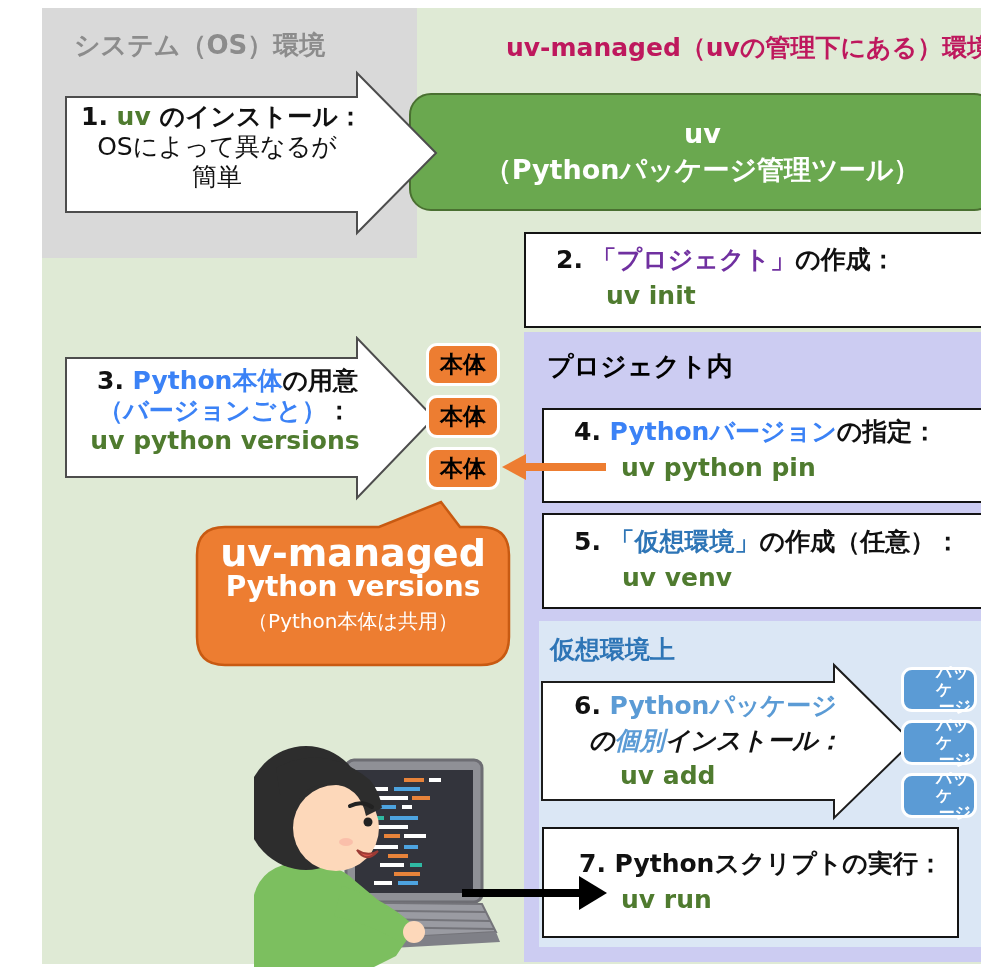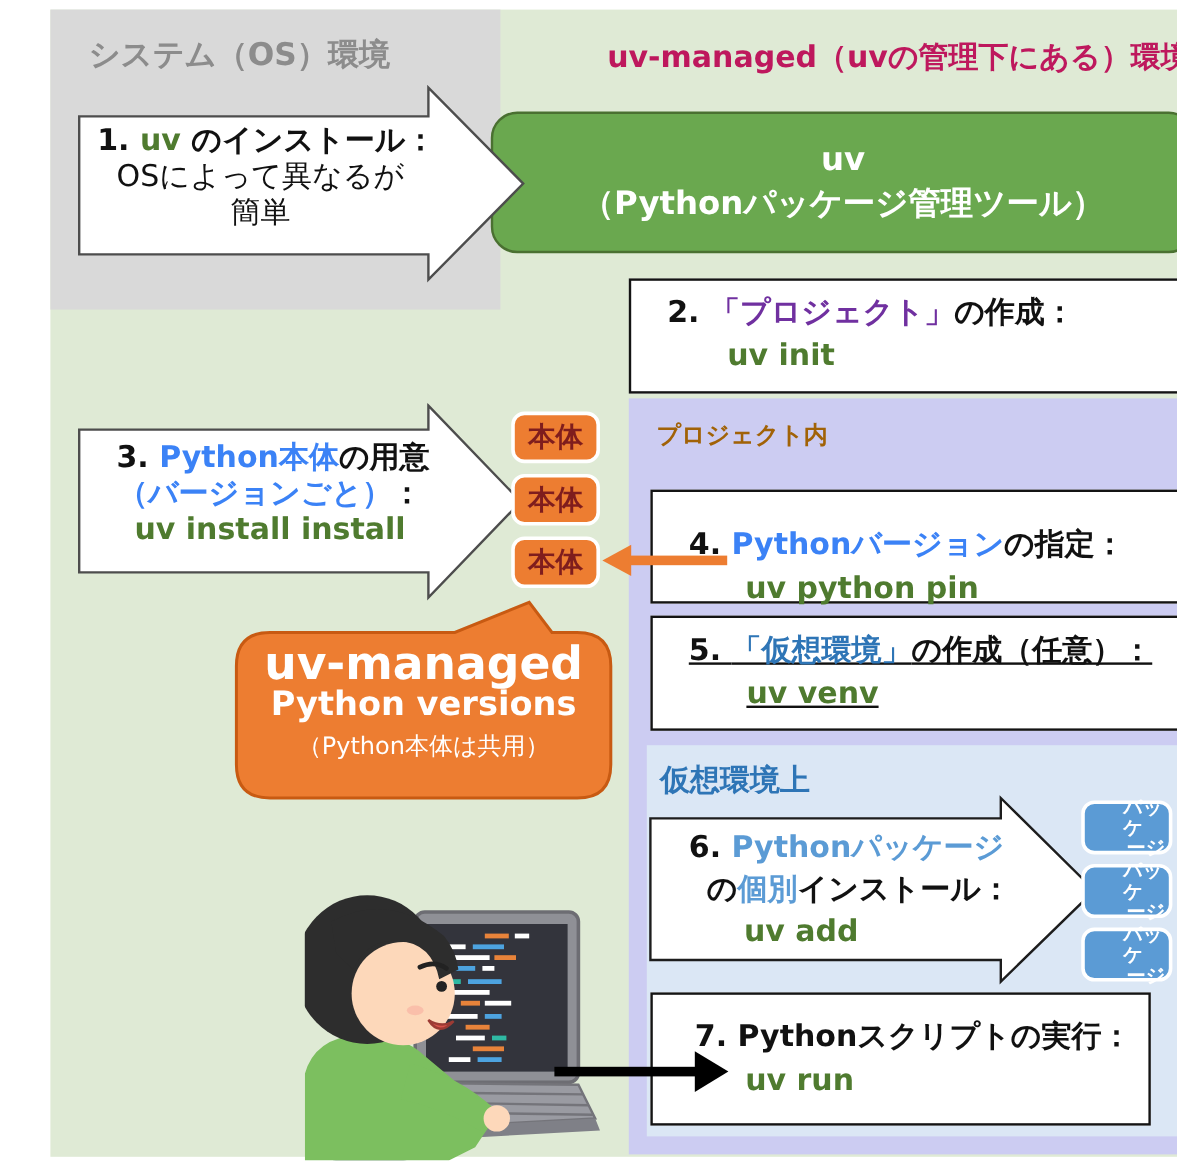--- a/index.html
+++ b/index.html
@@ -6,21 +6,21 @@
   .canvas{position:relative;width:981px;height:975px;background:#ffffff;
           font-family:"DejaVu Sans","Liberation Sans",sans-serif;overflow:hidden;margin-left:34px;}
   .abs{position:absolute;}
   .nowrap{white-space:nowrap;}
   .step{font-size:25px;font-weight:bold;color:#111;line-height:36px;white-space:nowrap;}
   .small-line{line-height:30px;}
   .cmd{color:#4f7b2f;}
   .o{color:#3b82f6;}.p{color:#7030a0;}.b{color:#2e75b6;}.lb{color:#5b9bd5;}
   .white-box{position:absolute;background:#fff;border:2px solid #141414;box-sizing:border-box;}
   .chip{position:absolute;width:74px;height:43px;background:#ed7d31;border:3px solid #fff;
-        border-radius:11px;color:#7f1d1d;font-weight:bold;font-size:23px;box-sizing:border-box;
+        border-radius:11px;color:#000000;font-weight:bold;font-size:23px;box-sizing:border-box;
         display:flex;align-items:center;justify-content:center;}
   .pkg{position:absolute;width:76px;height:45px;background:#5b9bd5;border:3px solid #fff;
        border-radius:11px;color:#fff;font-weight:bold;font-size:16px;line-height:17px;
        box-sizing:border-box;display:flex;flex-direction:column;align-items:center;justify-content:center;padding-left:32px;}
   .region-label{position:absolute;font-weight:bold;white-space:nowrap;}
 </style>
 </head>
 <body>
 
 <div class="canvas">
@@ -48,59 +48,59 @@
     <div style="font-weight:normal;text-align:center;">簡単</div>
   </div>
 
   <div class="white-box" style="left:490px;top:232px;width:468px;height:96px;"></div>
   <div class="abs step" style="left:522px;top:242px;">
     <div class="nowrap"><span>2. </span><span class="p">「プロジェクト」</span><span>の作成：</span></div>
     <div class="cmd nowrap" style="padding-left:50px;">uv init</div>
   </div>
 
   <div class="abs" style="left:490px;top:332px;width:477px;height:630px;background:#ccccf2;"></div>
-  <div class="region-label" style="left:513px;top:349px;font-size:20px;color:#a16207;">プロジェクト内</div>
+  <div class="region-label" style="left:513px;top:349px;font-size:26px;color:#000000;">プロジェクト内</div>
 
   <div class="white-box" style="left:508px;top:408px;width:444px;height:95px;"></div>
-  <div class="abs step" style="left:540px;top:436px;">
+  <div class="abs step" style="left:540px;top:414px;">
     <div class="nowrap"><span>4. </span><span class="o">Pythonバージョン</span><span>の指定：</span></div>
     <div class="cmd nowrap" style="padding-left:47px;">uv python pin</div>
   </div>
 
   <div class="white-box" style="left:508px;top:513px;width:444px;height:96px;"></div>
-  <div class="abs step" style="left:540px;top:524px;text-decoration:underline;">
+  <div class="abs step" style="left:540px;top:524px;">
     <div class="nowrap"><span>5. </span><span class="b">「仮想環境」</span><span>の作成（任意）：</span></div>
     <div class="cmd nowrap" style="padding-left:48px;">uv venv</div>
   </div>
 
   <div class="abs" style="left:505px;top:621px;width:447px;height:326px;background:#dbe7f5;"></div>
   <div class="region-label" style="left:516px;top:633px;font-size:25px;color:#2e75b6;">仮想環境上</div>
 
   <svg class="abs" style="left:506px;top:662px;" width="376" height="160" viewBox="0 0 376 160">
     <polygon points="2,20 294,20 294,3 372,80 294,156 294,138 2,138" fill="#ffffff" stroke="#1d1d1d" stroke-width="2"></polygon>
   </svg>
   <div class="abs step" style="left:540px;top:688px;line-height:35px;">
     <div class="nowrap"><span>6. </span><span class="lb">Pythonパッケージ</span></div>
-    <div class="nowrap" style="padding-left:15px;"><span>の</span><span class="lb">個別</span><span>インストール：</span></div>
+    <div class="nowrap" style="padding-left:15px;font-style:italic;"><span>の</span><span class="lb">個別</span><span>インストール：</span></div>
     <div class="cmd nowrap" style="padding-left:46px;">uv add</div>
   </div>
 
   <div class="white-box" style="left:508px;top:827px;width:417px;height:111px;"></div>
   <div class="abs step" style="left:545px;top:846px;">
     <div class="nowrap"><span>7. </span><span>Pythonスクリプトの実行：</span></div>
     <div class="cmd nowrap" style="padding-left:42px;">uv run</div>
   </div>
 
   <svg class="abs" style="left:30px;top:336px;" width="375" height="165" viewBox="0 0 375 165">
     <polygon points="2,22 293,22 293,2 370,82 293,162 293,141 2,141" fill="#ffffff" stroke="#4d4d4d" stroke-width="2"></polygon>
   </svg>
   <div class="abs step small-line" style="left:45px;top:366px;width:292px;">
     <div class="nowrap" style="padding-left:18px;"><span>3. </span><span class="o">Python本体</span><span>の用意</span></div>
     <div class="nowrap" style="text-align:center;"><span class="o">（バージョンごと）</span><span>：</span></div>
-    <div class="cmd nowrap" style="text-align:center;">uv install install</div>
+    <div class="cmd nowrap" style="text-align:center;">uv python versions</div>
   </div>
 
   <div class="chip" style="left:392px;top:343px;">
       <span>本体</span>
     </div>
   <div class="chip" style="left:392px;top:395px;">
       <span>本体</span>
     </div>
   <div class="chip" style="left:392px;top:447px;">
       <span>本体</span>

